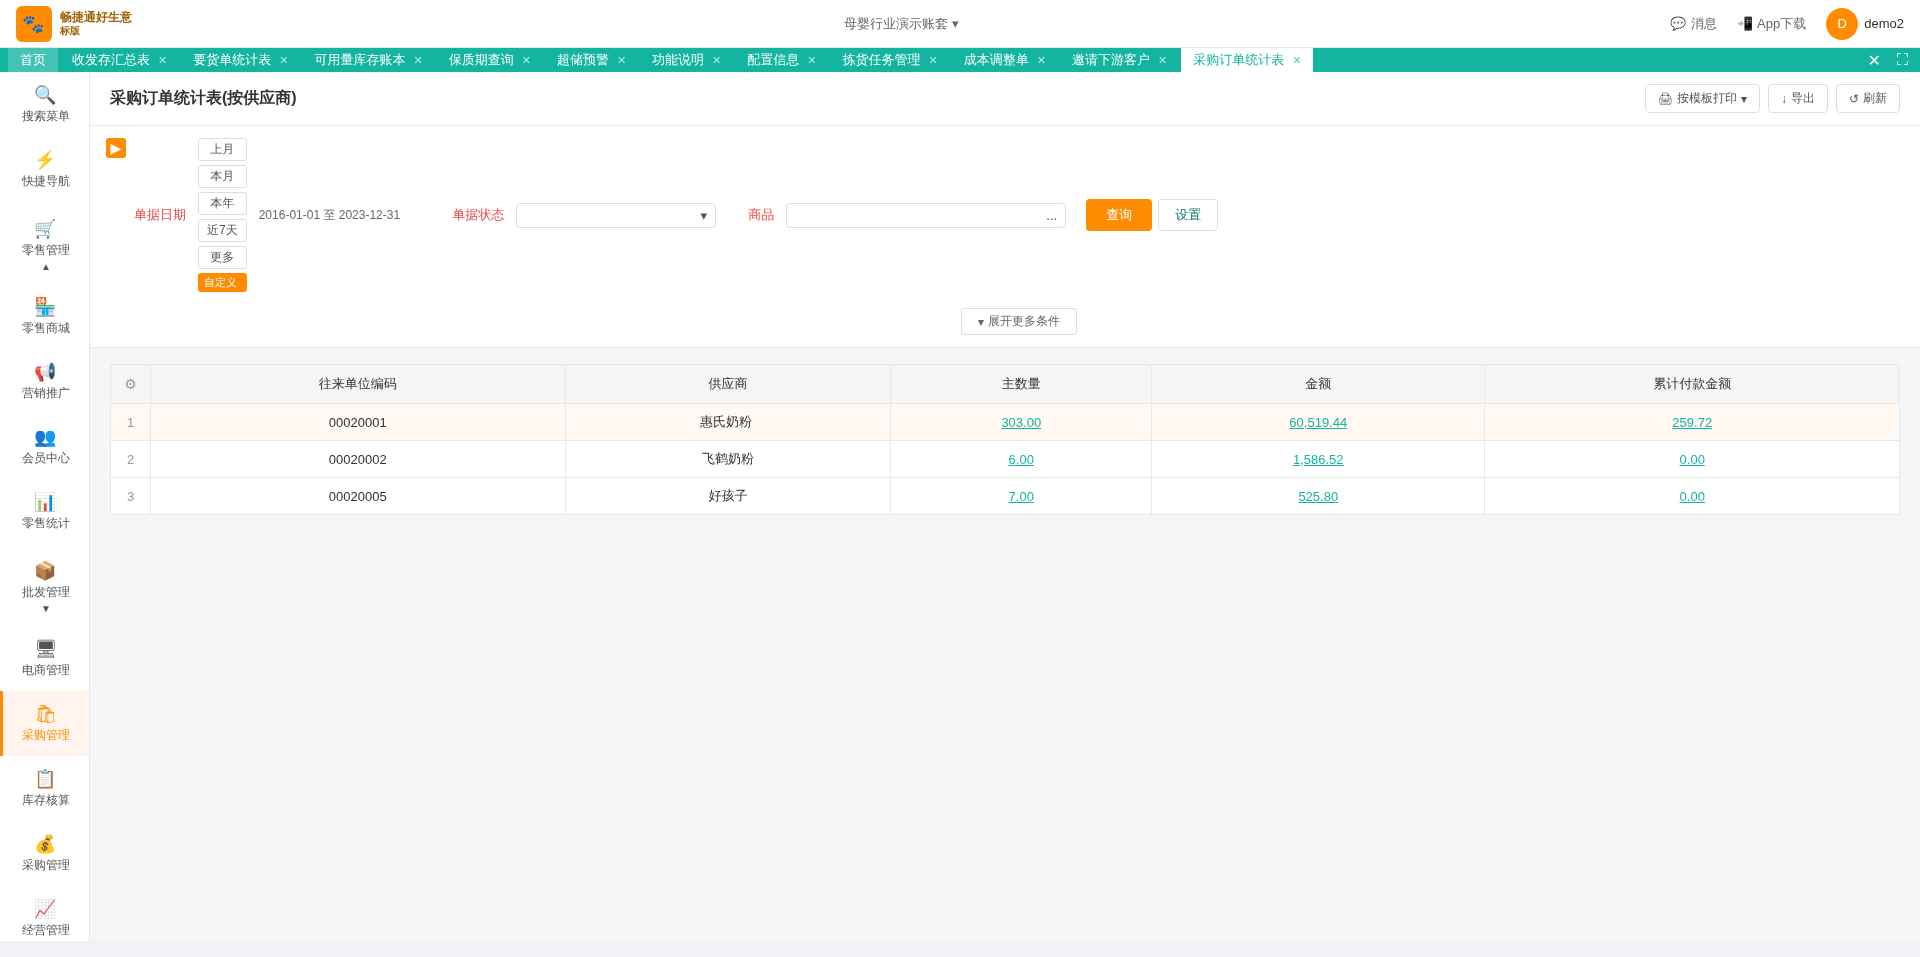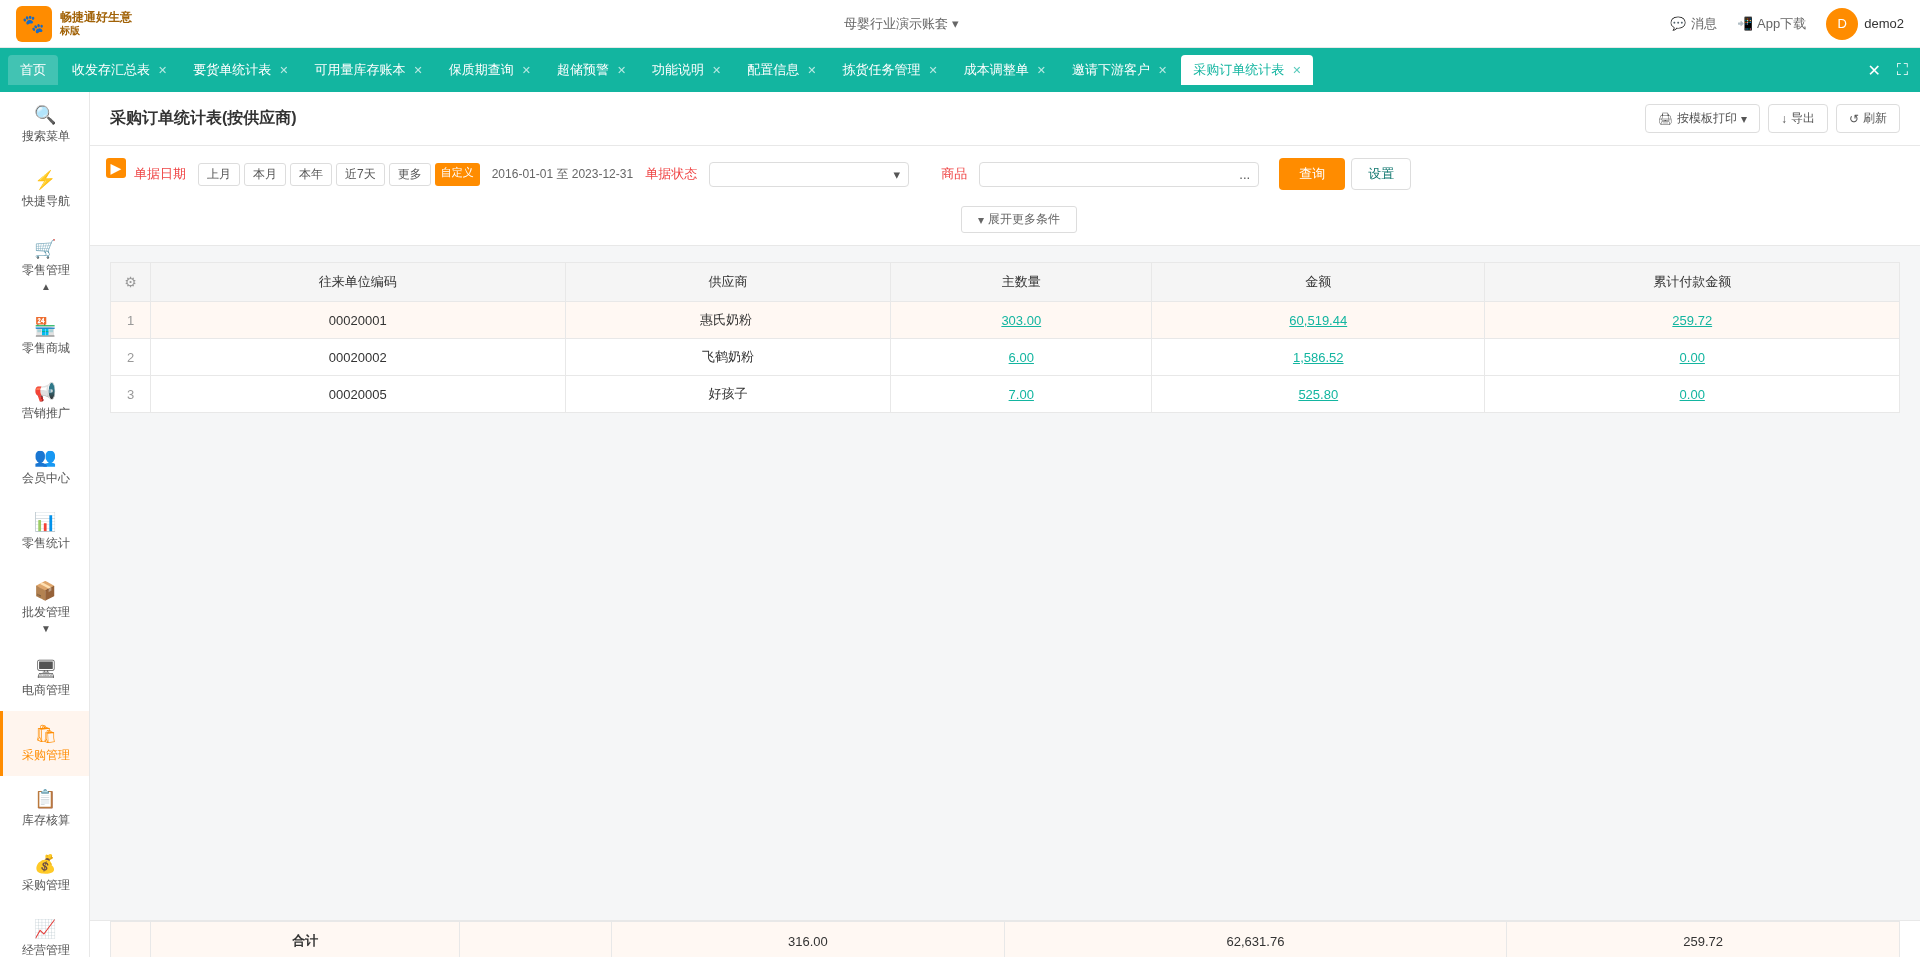--- a/index.html
+++ b/index.html
@@ -24,21 +24,21 @@
     .top-right { display: flex; align-items: center; gap: 20px; }
     .top-icon-btn { display: flex; align-items: center; gap: 4px; color: #666; cursor: pointer; font-size: 13px; }
     .avatar {
       width: 32px; height: 32px; border-radius: 50%; background: #ff8c00;
       display: flex; align-items: center; justify-content: center; color: #fff; font-size: 13px;
     }
     .username { color: #333; font-size: 13px; }
 
     
     .nav-tabs {
-      display: flex; align-items: center; background: #13b5a0; height: 44px;
+      display: flex; align-items: center; background: #13b5a0; height: 24px;
       padding: 0 8px; gap: 2px; overflow: hidden;
     }
     .nav-tab {
       display: flex; align-items: center; gap: 4px;
       padding: 0 12px; height: 30px; border-radius: 4px 4px 0 0;
       color: #fff; font-size: 13px; cursor: pointer; white-space: nowrap;
       position: relative;
     }
     .nav-tab.home { background: rgba(255,255,255,0.2); }
     .nav-tab.active { background: #fff; color: #13b5a0; }
@@ -81,21 +81,21 @@
       display: flex; align-items: center; gap: 4px;
       border: 1px solid #ddd; background: #fff; padding: 5px 12px;
       border-radius: 4px; cursor: pointer; color: #555; font-size: 12px;
     }
     .btn-refresh {
       display: flex; align-items: center; gap: 4px;
       border: 1px solid #ddd; background: #fff; padding: 5px 12px;
       border-radius: 4px; cursor: pointer; color: #555; font-size: 12px;
     }
     .filter-label { color: #ef4444; font-size: 13px; white-space: nowrap; }
-    .date-shortcuts { display: flex; gap: 4px; }
+    .date-shortcuts { display: flex; gap: 4px; flex-direction: column; }
     .shortcut-btn {
       padding: 2px 8px; border: 1px solid #ddd; background: #fff;
       border-radius: 3px; cursor: pointer; font-size: 12px; color: #555;
     }
     .custom-tag {
       background: #ff8c00; color: #fff; padding: 2px 6px;
       border-radius: 3px; font-size: 11px; cursor: pointer;
     }
     .date-range { color: #666; font-size: 12px; }
     .filter-select {
@@ -336,21 +336,21 @@
           <div class="date-shortcuts">
             <button class="shortcut-btn">上月</button>
             <button class="shortcut-btn">本月</button>
             <button class="shortcut-btn">本年</button>
             <button class="shortcut-btn">近7天</button>
             <button class="shortcut-btn">更多</button>
             <span class="custom-tag">自定义</span>
           </div>
           <span class="date-range">2016-01-01 至 2023-12-31</span>
 
-          <span class="filter-label" style="">单据状态</span>
+          <span class="filter-label" style="margin-left:40px;">单据状态</span>
           <div class="filter-select" style="width:200px;">
             <span>&nbsp;</span>
             <span>▾</span>
           </div>
 
           <span class="filter-label" style="margin-left:20px;">商品</span>
           <div class="filter-select" style="width:280px;">
             <span>&nbsp;</span>
             <span>...</span>
           </div>
@@ -412,36 +412,14 @@
               <span>好孩子</span>
             </td>
             <td><span class="link-val">7.00</span></td>
             <td><span class="link-val">525.80</span></td>
             <td><span class="link-val">0.00</span></td>
           </tr>
         </tbody>
       </table>
     </div>
 
-    <div style="background:#fff;border-top:1px solid #e8e8e8; padding: 0 20px;">
-      <table class="footer-table">
-        <tbody>
-            <tr>
-          <td style="width:40px;"></td>
-          <td>
-            <span class="footer-label">合计</span>
-          </td>
-          <td></td>
-          <td>
-            <span>316.00</span>
-          </td>
-          <td>
-            <span>62,631.76</span>
-          </td>
-          <td>
-            <span>259.72</span>
-          </td>
-        </tr>
-      </tbody>
-        </table>
-    </div>
   </div>
 </div>
 
 </body></html>

